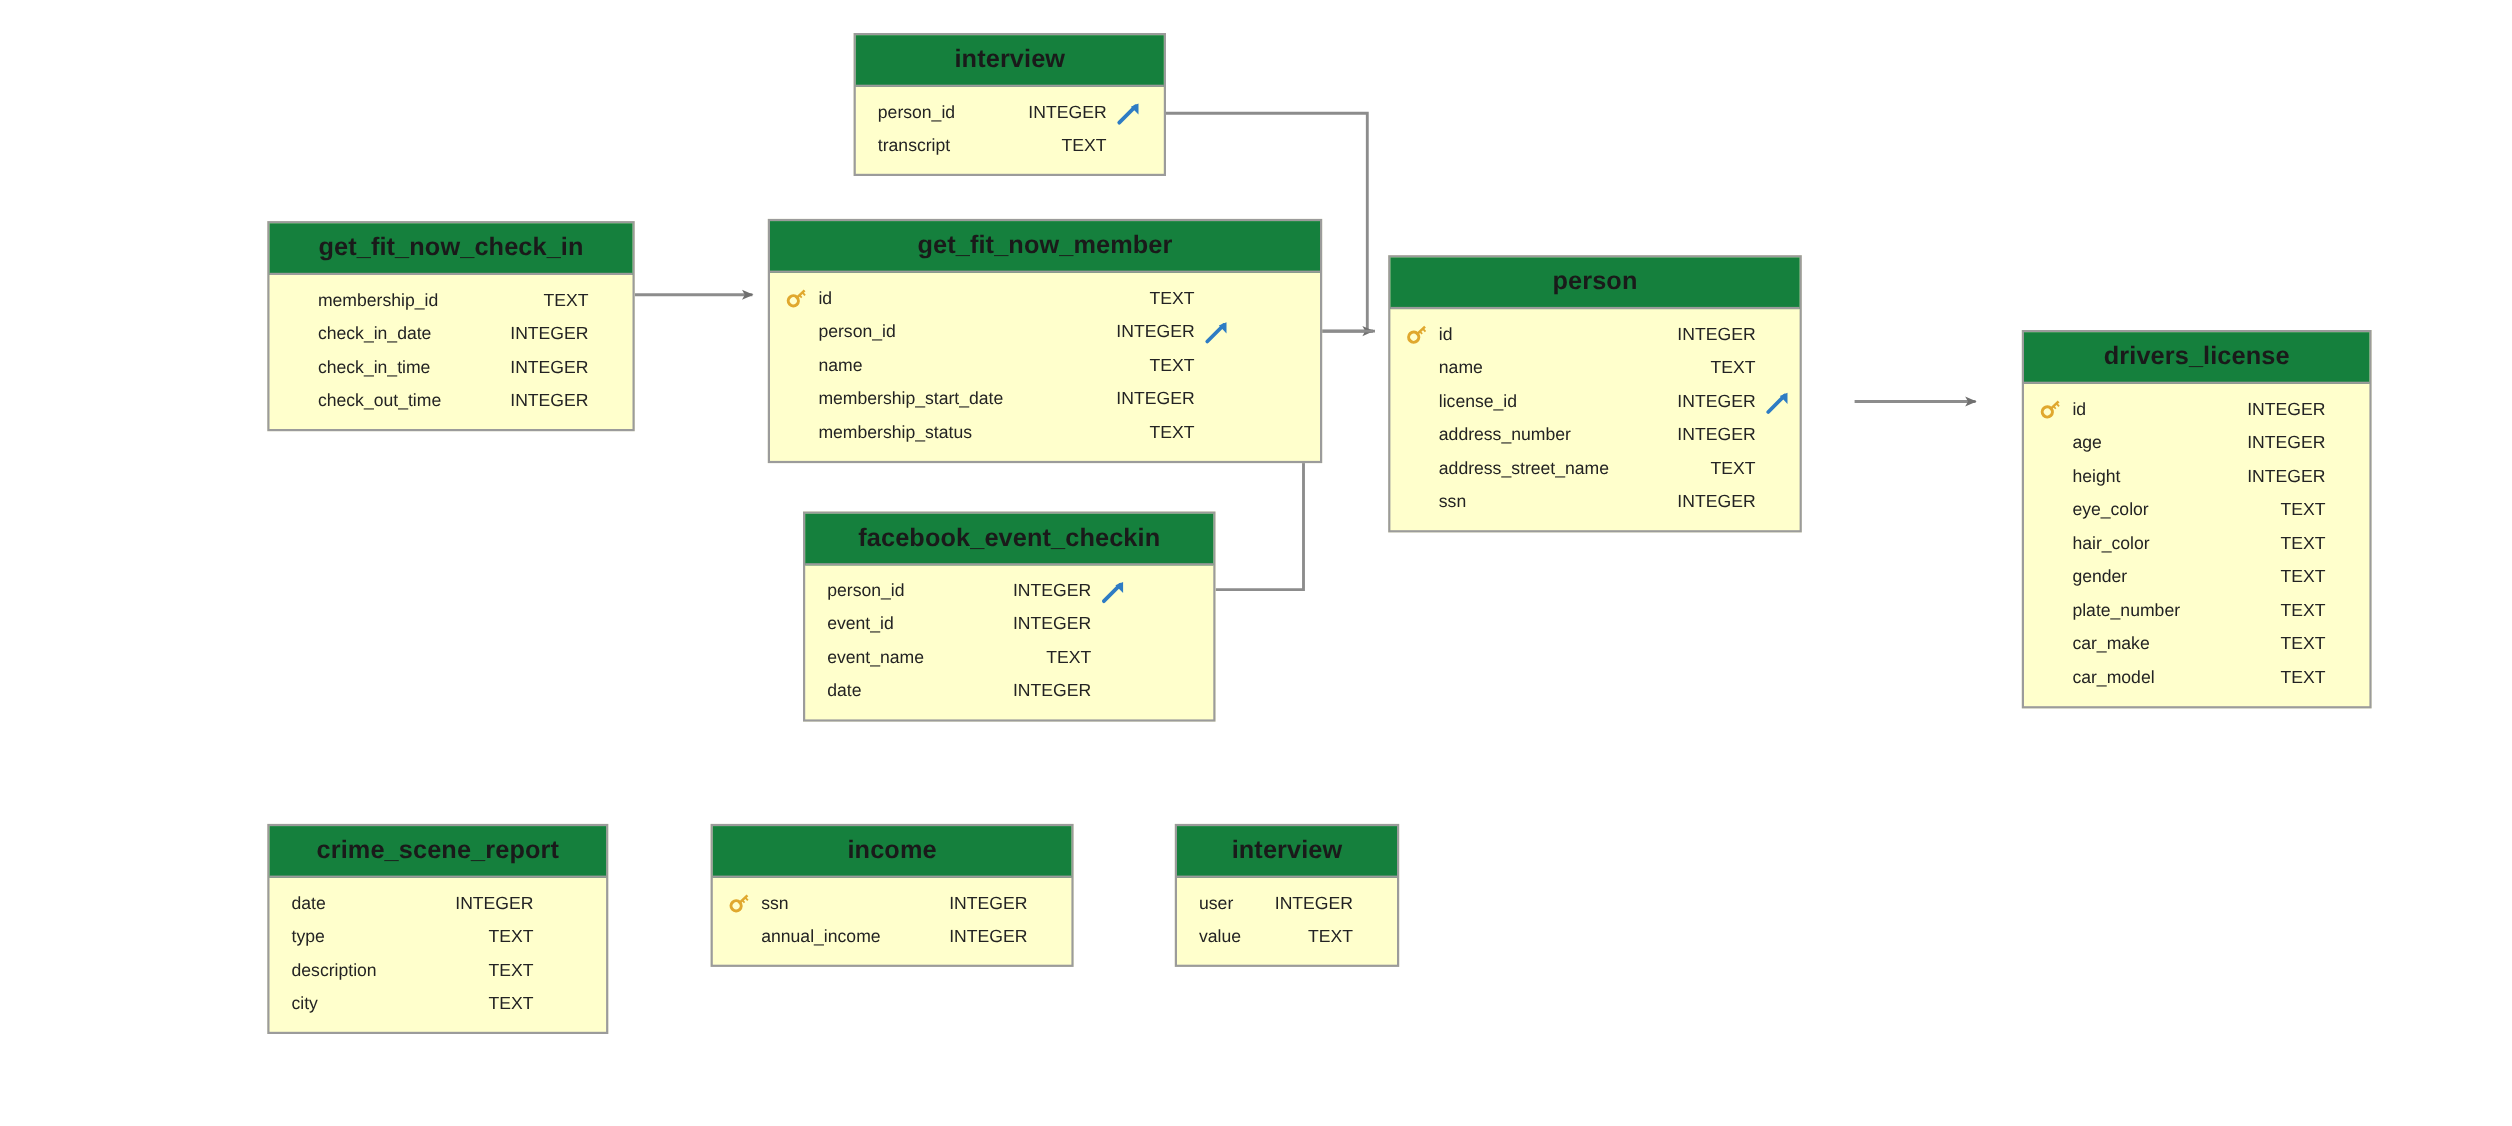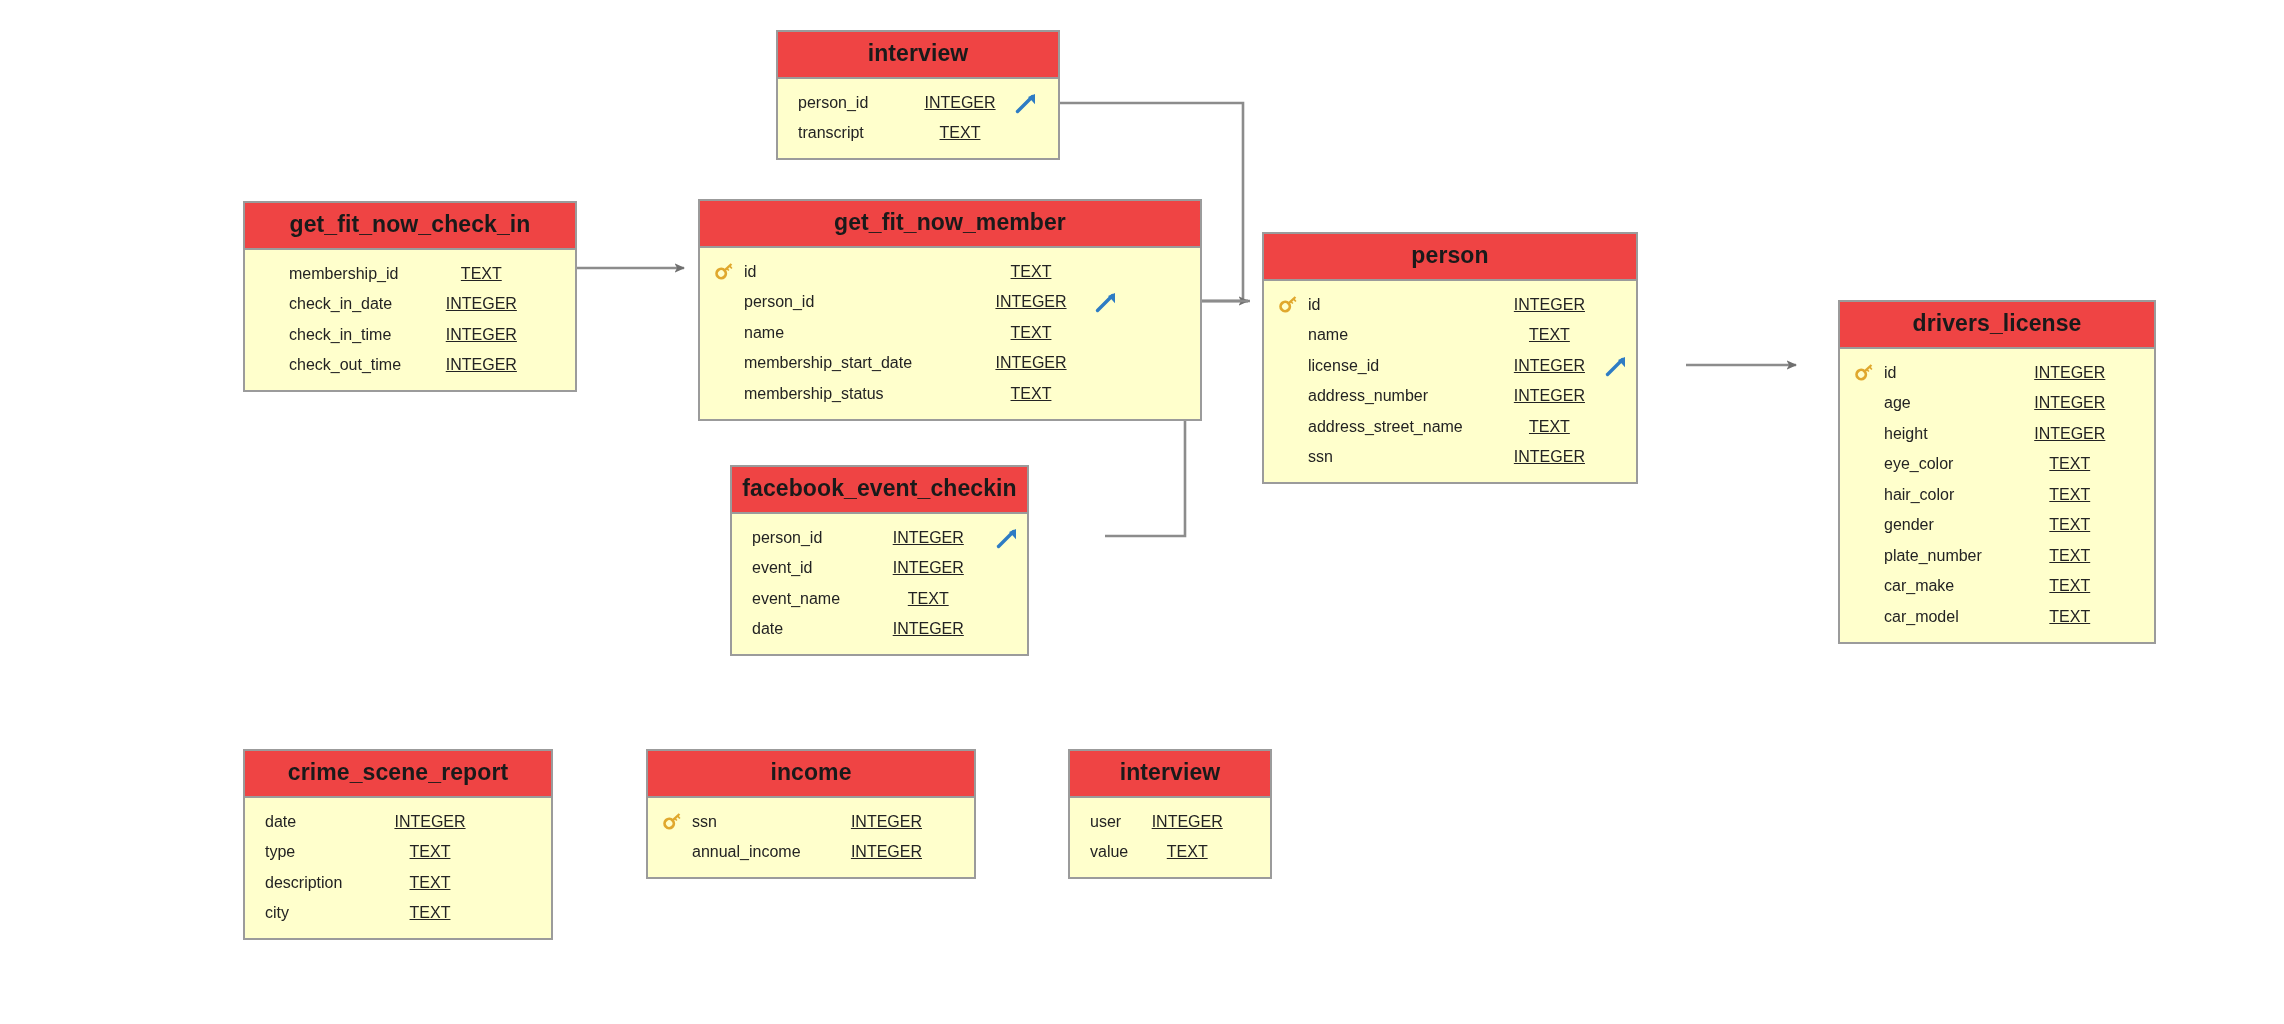--- a/index.html
+++ b/index.html
@@ -37,21 +37,21 @@
   .table-header {
     box-sizing: border-box;
     border-bottom: 2px solid #9b9b9b;
     text-align: center;
     font-weight: bold;
     color: #1a1a1a;
     font-size: 23px;
     letter-spacing: 0.1px;
     padding: 9px 10px 11px 10px;
     line-height: 1.1;
-    background: #ef4444;
+    background: #15803d;
   }
   .table-body {
     padding: 8px 0 10px 0;
   }
   .col-row {
     display: flex;
     align-items: center;
     height: 30.5px;
     font-size: 16px;
     color: #232323;
@@ -64,22 +64,21 @@
     display: flex;
     align-items: center;
     justify-content: center;
     margin-left: 8px;
   }
   .col-icon svg { display: block; }
   .col-name {
     padding-left: 2px;
   }
   .col-type {
-    text-align: center;
-    text-decoration: underline;
+    text-align: right;
   }
   .col-fk {
     width: 40px;
     min-width: 40px;
     display: flex;
     align-items: center;
     justify-content: center;
   }
   .col-fk svg { display: block; }
 
@@ -244,21 +243,21 @@
             <span class="col-fk"></span>
           </div>
           <div class="col-row">
             <span class="col-icon"></span>
             <span class="col-name">membership_status</span>
             <span class="col-type">TEXT</span>
             <span class="col-fk"></span>
           </div>
         </div>
       </div>
-      <div class="table-box t-fb" style="left: 730px; top: 465px; width: 299px;">
+      <div class="table-box t-fb" style="left: 730px; top: 465px; width: 375px;">
         <div class="table-header">facebook_event_checkin</div>
         <div class="table-body">
           <div class="col-row">
             <span class="col-icon"></span>
             <span class="col-name">person_id</span>
             <span class="col-type">INTEGER</span>
             <span class="col-fk">
               <svg width="26" height="26" viewBox="0 0 26 26">
                 <path d="M4.5 21.5 L19.5 6.5" stroke="#2e7cc4" stroke-width="3.4" fill="none" stroke-linecap="round"></path>
                 <path d="M22 4 L22 14.2 L18.6 10.6 L15.0 7.0 Z" fill="#2e7cc4"></path>

